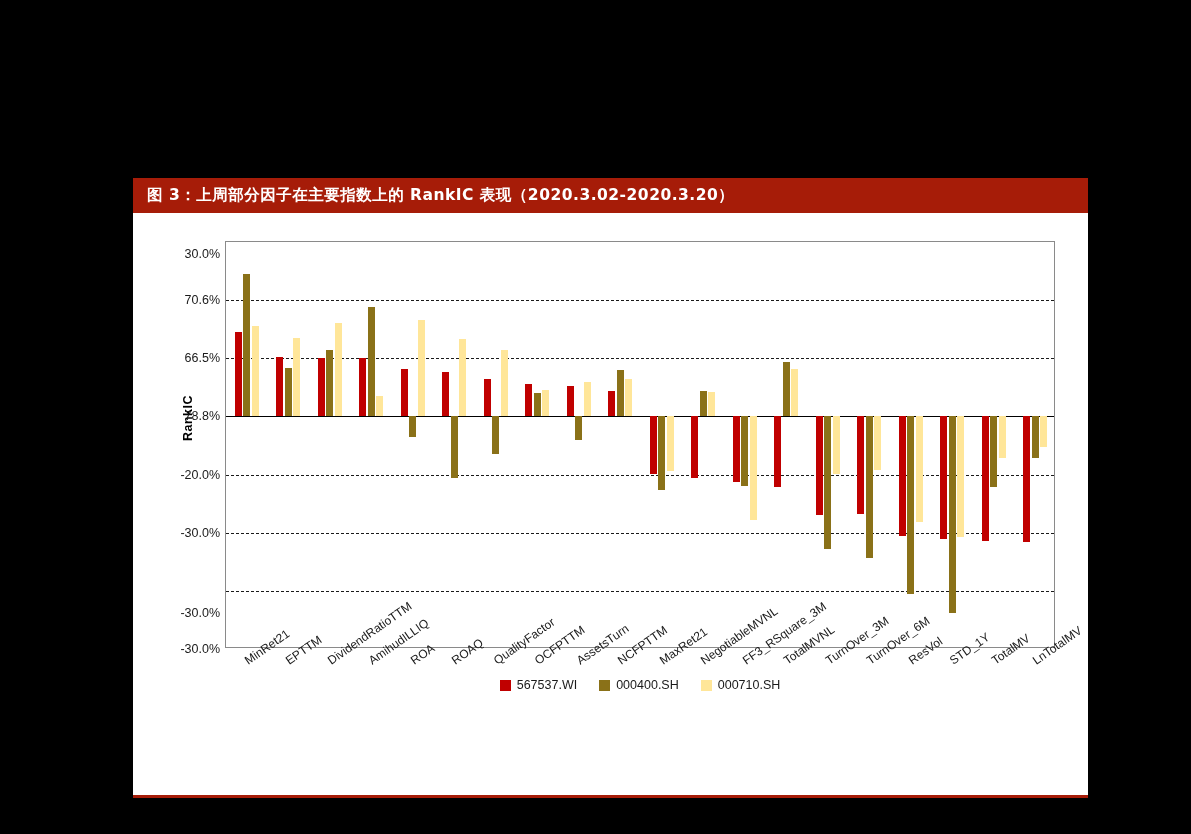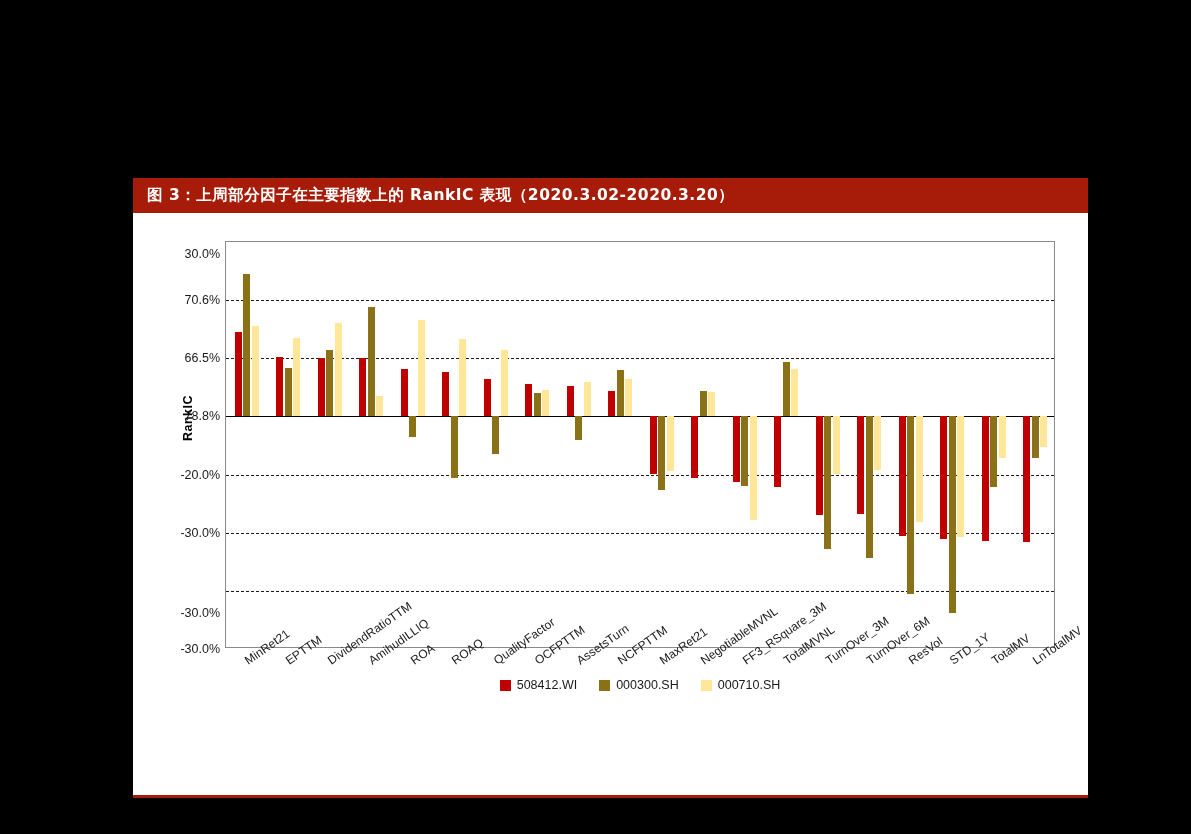--- a/index.html
+++ b/index.html
@@ -284,25 +284,25 @@
       <div class="xlab" style="left: 731.25px; top: 478px;">TurnOver_6M</div>
       <div class="xlab" style="left: 772.75px; top: 478px;">ResVol</div>
       <div class="xlab" style="left: 814.25px; top: 478px;">STD_1Y</div>
       <div class="xlab" style="left: 855.75px; top: 478px;">TotalMV</div>
       <div class="xlab" style="left: 897.25px; top: 478px;">LnTotalMV</div>
     </div>
 
   <div id="legend">
       <div class="legend-item">
         <span class="swatch" style="background: rgb(192, 0, 0);"></span>
-        <span>508412.WI</span>
+        <span>567537.WI</span>
       </div>
       <div class="legend-item">
         <span class="swatch" style="background: rgb(138, 113, 24);"></span>
-        <span>000300.SH</span>
+        <span>000400.SH</span>
       </div>
       <div class="legend-item">
         <span class="swatch" style="background: rgb(255, 230, 153);"></span>
         <span>000710.SH</span>
       </div>
     </div>
 
   <div id="bottom-rule"></div>
 </div>
 

